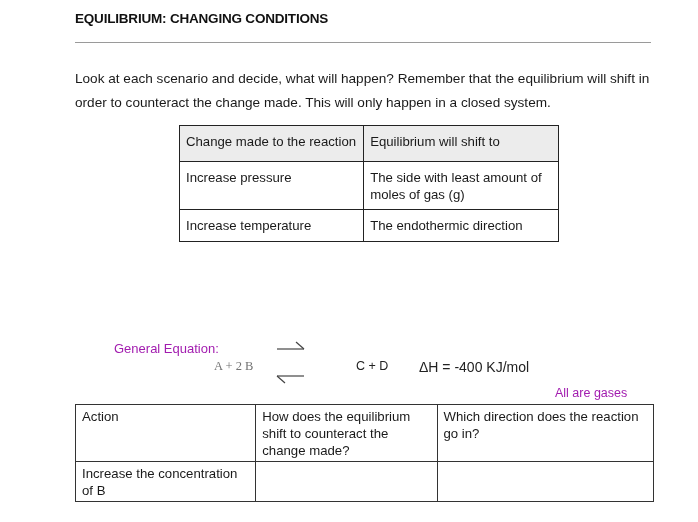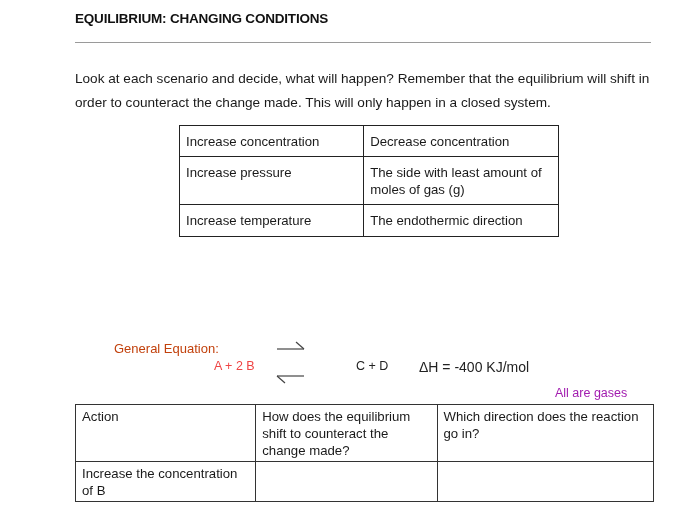--- a/index.html
+++ b/index.html
@@ -67,28 +67,29 @@
     .t1 tr.h30 td { height: 30px; box-sizing: border-box; }
     .t1 tr.h48 td { height: 48px; box-sizing: border-box; }
     .t1 tr.h32 td { height: 32px; box-sizing: border-box; }
     .t1 tr.h31 td { height: 31px; box-sizing: border-box; }
 
     .gen-label {
       position: absolute;
       left: 114px;
       top: 341px;
       font-size: 13px;
-      color: #c2410c;
+      color: #a21caf;
     }
     .eq-left {
       position: absolute;
       left: 214px;
       top: 359px;
       font-size: 12.5px;
-      color: #ef4444;
+      color: #737373;
+      font-family: Liberation Serif, serif;
     }
     .eq-right {
       position: absolute;
       left: 327px;
       top: 359px;
       font-size: 12.5px;
       color: #222;
       margin-left: 29px;
     }
     .arrows {
@@ -128,23 +129,23 @@
   </style>
 </head>
 <body>
 
 <div class="title">EQUILIBRIUM: CHANGING CONDITIONS</div>
 <div class="hrule"></div>
 <div class="intro">Look at each scenario and decide, what will happen? Remember that the equilibrium will shift in order to counteract the change made. This will only happen in a closed system.</div>
 
 <table class="t1">
   <tbody>
-  <tr class="h30">
-    <td class="c1">Increase concentration</td>
-    <td class="c2">Decrease concentration</td>
+      <tr class="hdr">
+    <td class="c1">Change made to the reaction</td>
+    <td class="c2">Equilibrium will shift to</td>
   </tr>
   <tr class="h48">
     <td class="c1">Increase pressure</td>
     <td class="c2">The side with least amount of moles of gas (g)</td>
   </tr>
   <tr class="h32">
     <td class="c1">Increase temperature</td>
     <td class="c2">The endothermic direction</td>
   </tr>
 </tbody>

